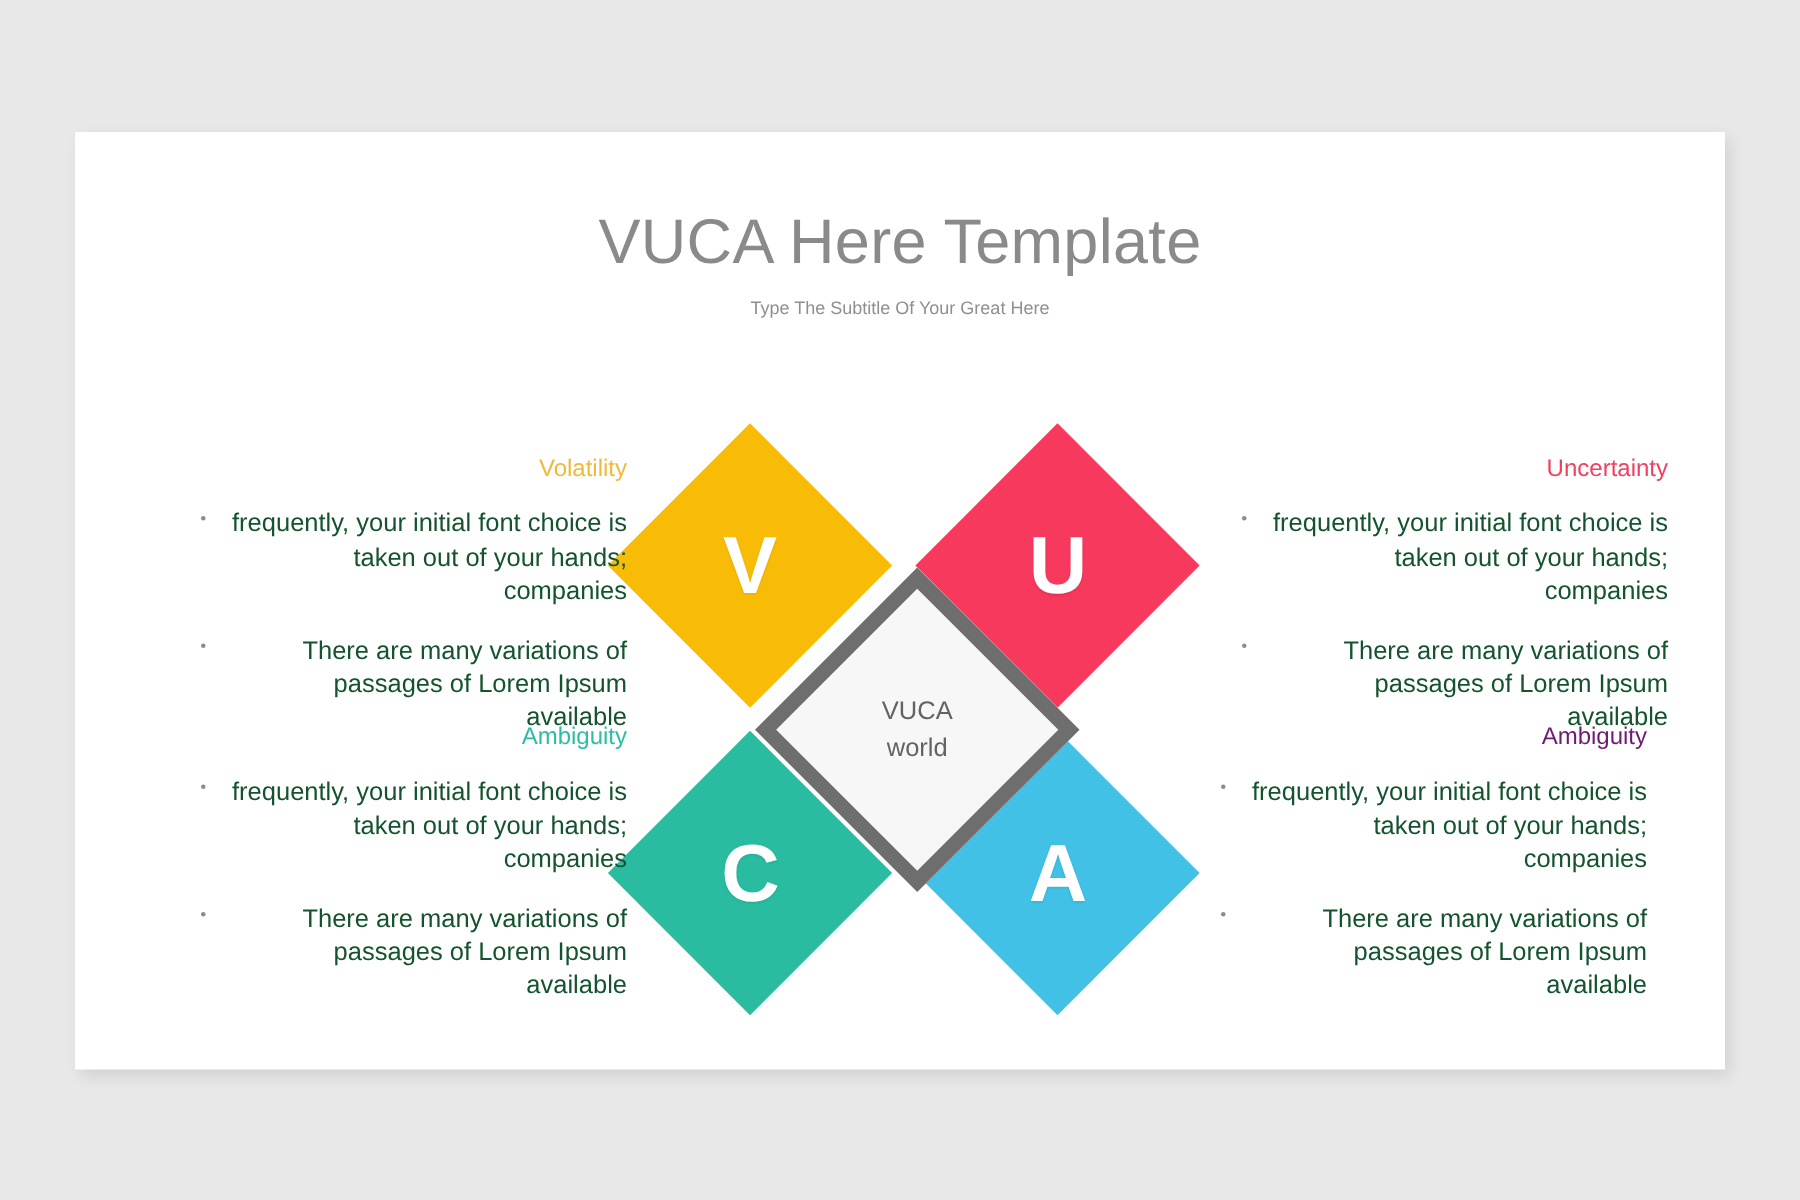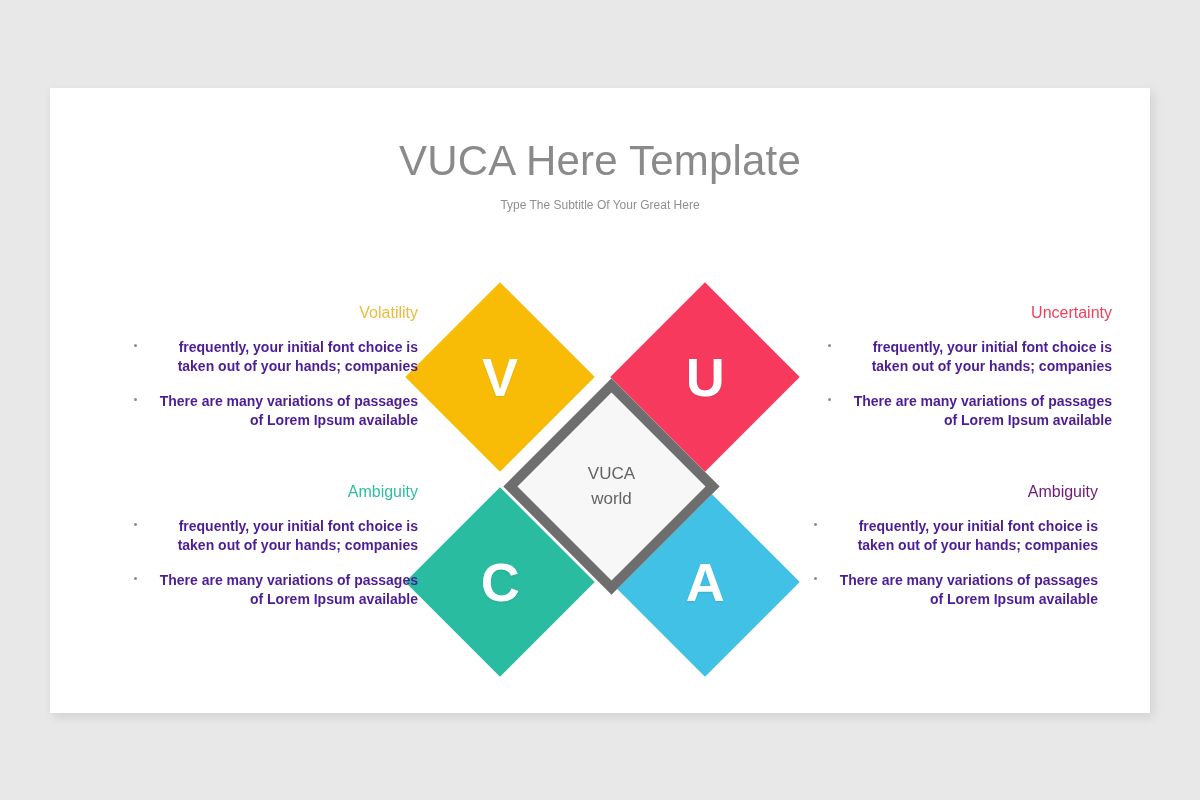--- a/index.html
+++ b/index.html
@@ -122,24 +122,23 @@
   }
   .bullet-list {
     list-style: none;
     margin: 0;
     padding: 0;
   }
   .bullet-item {
     position: relative;
     padding-left: 24px;
     margin-bottom: 17px;
-    font-size: 14px;
+    font-size: 17px;
     line-height: 1.32;
-    color: #4c1d95;
-    font-weight: bold;
+    color: #14532d;
   }
   .bullet-item:last-child { margin-bottom: 0; }
   .bullet-dot {
     position: absolute;
     left: 6px;
     top: 6px;
     width: 3px;
     height: 3px;
     border-radius: 50%;
     background: #8c8c8c;

